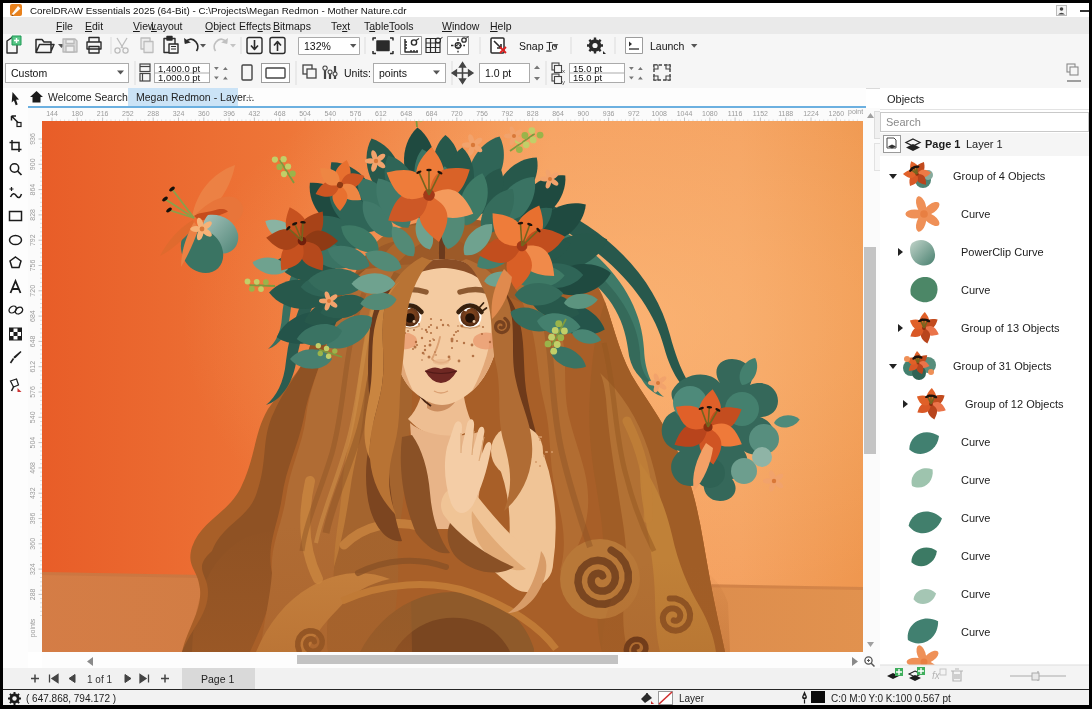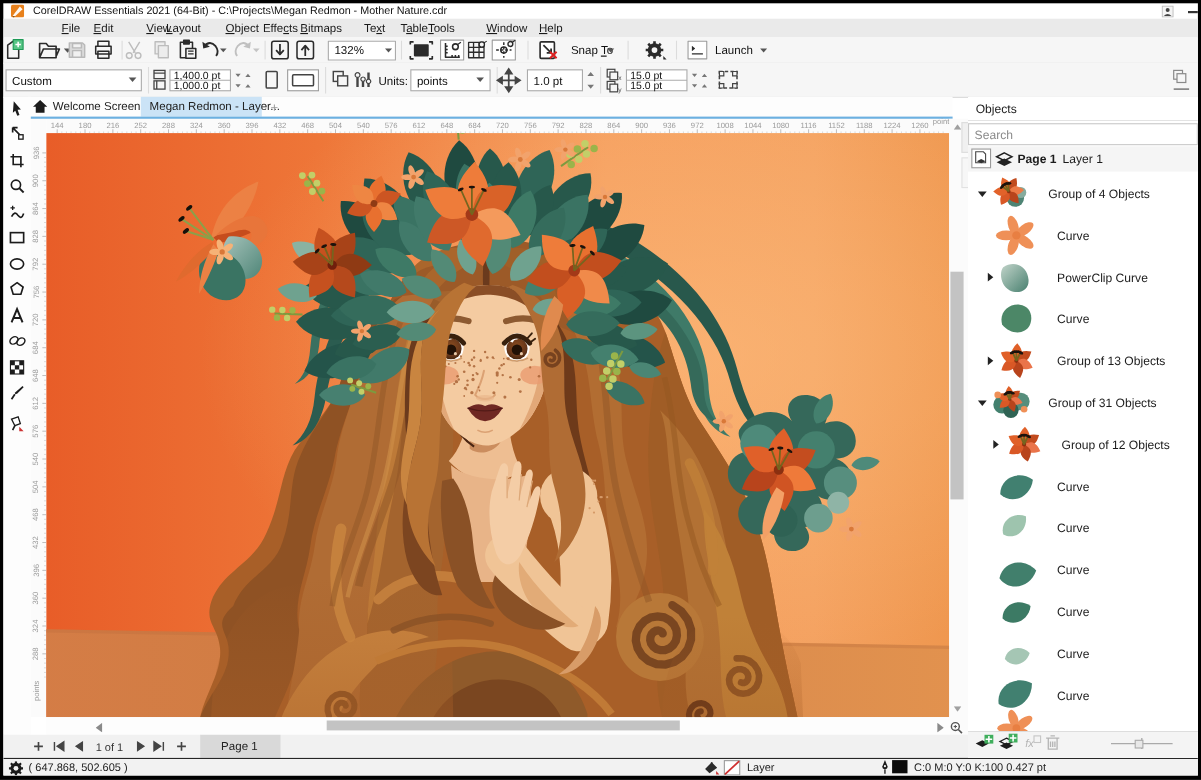--- a/index.html
+++ b/index.html
@@ -12,21 +12,21 @@
 </style>
 </head>
 <body>
 <div id="app">
 
   <svg class="abs" style="left:7px;top:1px" width="12" height="12" viewBox="0 0 12 12">
       <rect x="0" y="0" width="12" height="12" rx="2" fill="#e8811c"></rect>
       <path d="M1.5 10.5 L8 2 L10.5 4.5 L3.5 11 Z" fill="#fff" opacity=".95"></path>
       <path d="M1.5 10.5 l2.4.6 l-1.8 1 z" fill="#7a4410"></path>
     </svg>
-  <div class="abs" style="left:27px;top:2px;font-size:9.8px;color:#111">CorelDRAW Essentials 2021 (64-Bit) - C:\Projects\Megan Redmon - Mother Nature.cdr</div>
+  <div class="abs" style="left:27px;top:2px;font-size:9.8px;color:#111">CorelDRAW Essentials 2025 (64-Bit) - C:\Projects\Megan Redmon - Mother Nature.cdr</div>
   <svg class="abs" style="left:1053px;top:2px" width="11" height="11" viewBox="0 0 11 11">
       <rect x="0.5" y="0.5" width="10" height="10" fill="#f4f4f4" stroke="#bbb" stroke-width="1"></rect>
       <circle cx="5.5" cy="4" r="1.8" fill="#444"></circle>
       <path d="M2 9.5 Q5.5 5.8 9 9.5 Z" fill="#444"></path>
     </svg>
   <div class="abs" style="left:1077px;top:7px;width:9px;height:2px;background:#333"></div>
 
   <div class="abs" style="left:0;top:14px;width:100%;height:17px;background:#eaeaea"></div>
   <div class="menu" style="left:7px"><u>F</u>ile</div>
   <div class="menu" style="left:36px"><u>E</u>dit</div>
@@ -222,21 +222,21 @@
         <rect x="1064" y="7" width="8" height="8"></rect>
         <rect x="1067" y="10" width="8" height="8" fill="#f6f6f6"></rect>
         <path d="M1064 24 h14" stroke-width="1.6"></path>
       </g>
   </svg>
 
   <div class="abs" style="left:22px;top:85px;width:841px;height:18px;background:#fdfdfd"></div>
   <svg class="abs" style="left:27px;top:88px" width="13" height="12" viewBox="0 0 13 12">
       <path d="M6.5 0 L13 6 L10.5 6 L10.5 11.5 L2.5 11.5 L2.5 6 L0 6 Z" fill="#1c1c1c"></path>
     </svg>
-  <div class="abs" style="left:45px;top:88px;font-size:10.5px;color:#222">Welcome Screen</div>
+  <div class="abs" style="left:45px;top:88px;font-size:10.5px;color:#222">Welcome Search</div>
   <div class="abs" style="left:125px;top:85px;width:110px;height:18px;background:#cbe3f6"></div>
   <div class="abs" style="left:133px;top:88px;font-size:10.5px;color:#222">Megan Redmon - Layer...</div>
   <div class="abs" style="left:243px;top:88px;font-size:12px;color:#9a9a9a">+</div>
   <div class="abs" style="left:22px;top:103px;width:841px;height:2px;background:#6cb0e0"></div>
 
   <svg class="abs" style="left:39px;top:105px" width="824" height="13" viewBox="0 0 824 13">
 <rect width="824" height="13" fill="#fbfbfb"></rect>
 <text x="10.0" y="8" font-size="7" fill="#9a9a9a" text-anchor="middle">144</text>
 <text x="35.3" y="8" font-size="7" fill="#9a9a9a" text-anchor="middle">180</text>
 <text x="60.6" y="8" font-size="7" fill="#9a9a9a" text-anchor="middle">216</text>
@@ -1169,38 +1169,38 @@
   <div class="abs" style="left:0;top:686px;width:100%;height:16px;background:#f2f2f2;border-top:1.5px solid #262626"></div>
   <svg class="abs" style="left:5px;top:689px" width="13" height="13" viewBox="0 0 13 13">
       <g fill="#1c1c1c">
         <circle cx="6.5" cy="6.5" r="5"></circle>
         <circle cx="6.5" cy="6.5" r="2.2" fill="#f2f2f2"></circle>
         <g stroke="#1c1c1c" stroke-width="2">
           <path d="M6.5 0 v2.5 M6.5 10.5 v2.5 M0 6.5 h2.5 M10.5 6.5 h2.5 M1.9 1.9 l1.8 1.8 M9.3 9.3 l1.8 1.8 M11.1 1.9 l-1.8 1.8 M3.7 9.3 l-1.8 1.8"></path>
         </g>
       </g>
     </svg>
-  <div class="abs" style="left:23px;top:690px;font-size:10px;color:#222">( 647.868, 502.605 )</div>
+  <div class="abs" style="left:23px;top:690px;font-size:10px;color:#222">( 647.868, 794.172 )</div>
   <svg class="abs" style="left:636px;top:688px" width="16" height="14" viewBox="0 0 16 14">
       <path d="M2 8 L8 2 L13 7 L6 12 Z" fill="#2b2b2b"></path>
       <path d="M8 2 L8 5" stroke="#2b2b2b" stroke-width="1.5"></path>
       <path d="M12 10 l3 3 h-3 z" fill="#c33"></path>
     </svg>
   <div class="abs" style="left:655px;top:688px;width:13px;height:12px;background:#fff;border:1px solid #999"></div>
   <svg class="abs" style="left:655px;top:688px" width="15" height="14" viewBox="0 0 15 14">
       <path d="M1 13 L14 1" stroke="#d03030" stroke-width="1.6"></path>
     </svg>
   <div class="abs" style="left:676px;top:690px;font-size:10px;color:#222">Layer</div>
   <svg class="abs" style="left:797px;top:688px" width="9" height="13" viewBox="0 0 9 13">
       <path d="M4.5 0 L7 6 Q7 8 4.5 8.5 Q2 8 2 6 Z" fill="#1c1c1c"></path>
       <path d="M4.5 8.5 v4" stroke="#1c1c1c" stroke-width="1.2"></path>
       <circle cx="4.5" cy="5.5" r="1" fill="#f2f2f2"></circle>
     </svg>
   <div class="abs" style="left:808px;top:688px;width:14px;height:12px;background:#0b0b0b"></div>
-  <div class="abs" style="left:828px;top:690px;font-size:10px;color:#222">C:0 M:0 Y:0 K:100  0.427 pt</div>
+  <div class="abs" style="left:828px;top:690px;font-size:10px;color:#222">C:0 M:0 Y:0 K:100  0.567 pt</div>
 
   <div class="abs" style="left:871px;top:108px;width:6px;height:26px;background:#f0f0f0;border:1px solid #dcdcdc"></div>
   <div class="abs" style="left:871px;top:140px;width:6px;height:26px;background:#f7f7f7;border:1px solid #e2e2e2"></div>
   <div class="abs" style="left:877px;top:85px;width:209px;height:601px;background:#fff;border-left:1px solid #cfcfcf"></div>
 <svg class="abs" style="left:877px;top:85px" width="209" height="601" viewBox="0 0 209 601">
 <rect width="209" height="601" fill="#fff"></rect>
 <defs>
 <linearGradient id="pclip2" x1="0" y1="0" x2="1" y2="1">
           <stop offset="0" stop-color="#c2d4ca"></stop>
           <stop offset="1" stop-color="#48806f"></stop>

